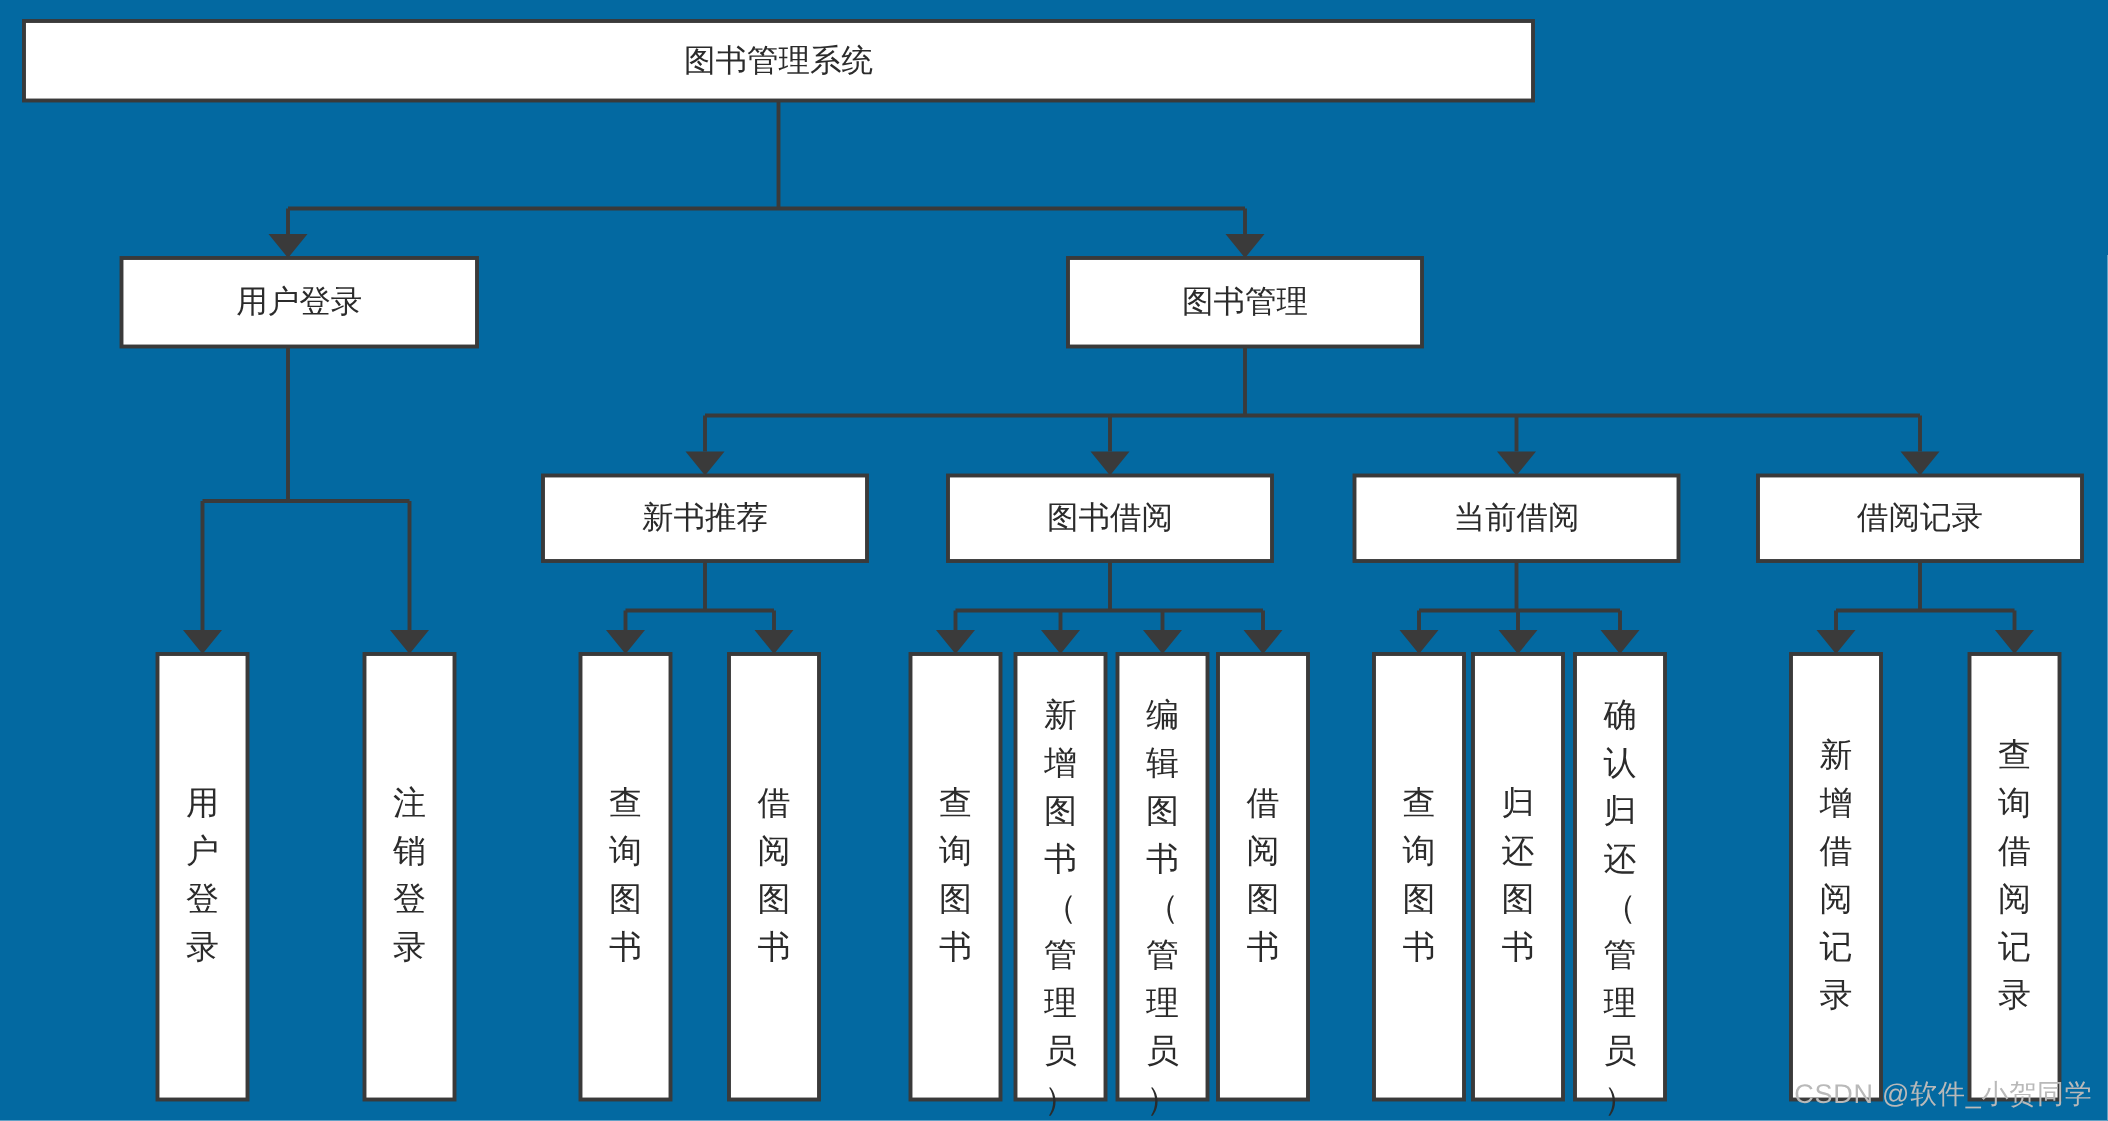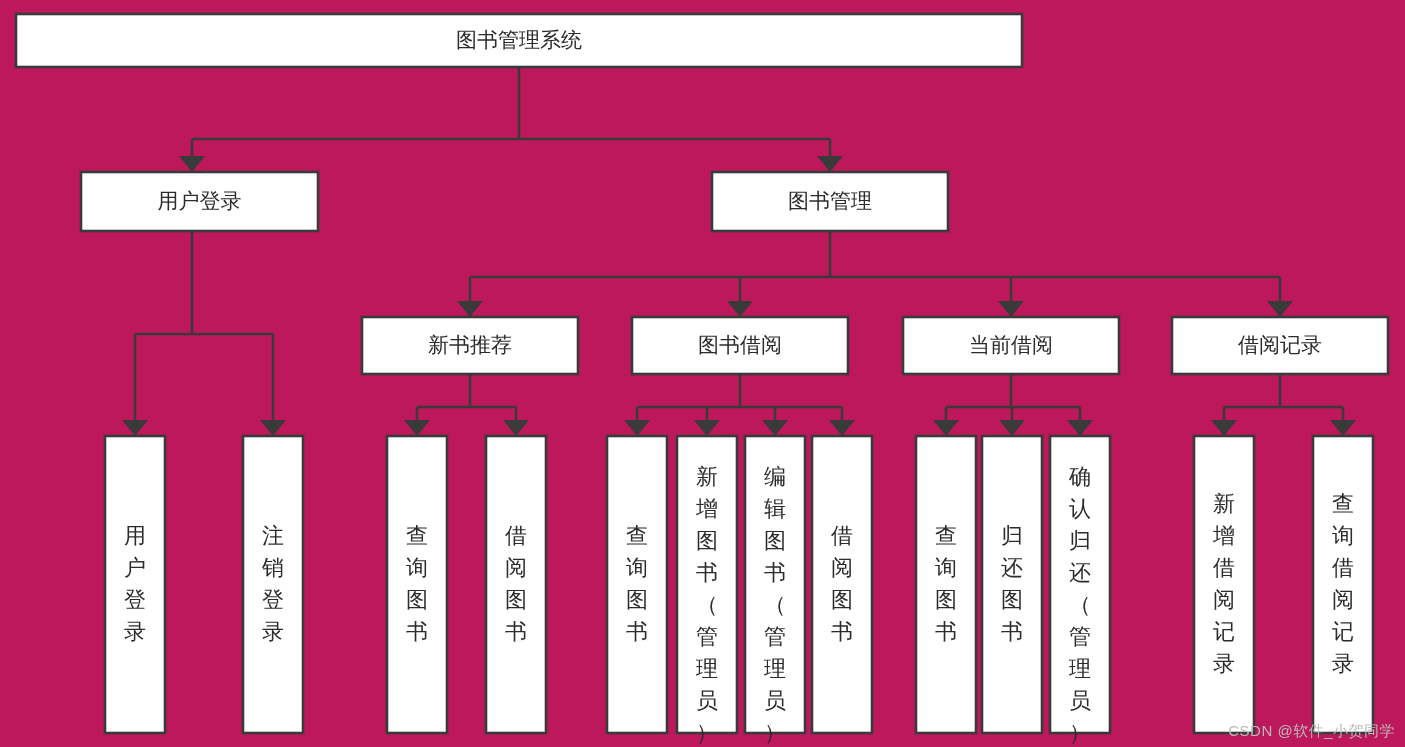--- a/index.html
+++ b/index.html
@@ -12,21 +12,21 @@
     width: 1405px;
     height: 747px;
     font-family: "Liberation Sans", "DejaVu Sans", sans-serif;
     overflow: hidden;
     position: relative;
   }
   #diagram-root {
     position: relative;
     width: 1405px;
     height: 747px;
-    background: #be185d;
+    background: #0369a1;
   }
   svg.diagram-canvas {
     position: absolute;
     left: 0;
     top: 0;
     width: 1405px;
     height: 747px;
     display: block;
   }
   .node-box {
@@ -59,21 +59,21 @@
   }
   .arrow-head {
     fill: #3a3a3a;
     stroke: none;
   }
   .watermark-text {
     position: absolute;
     right: 10px;
     bottom: 6px;
     font-family: "Liberation Sans", "DejaVu Sans", sans-serif;
-    font-size: 15px;
+    font-size: 18px;
     color: #b9b9b9;
     letter-spacing: 0.5px;
     user-select: none;
     pointer-events: none;
     white-space: nowrap;
   }
 </style>
 </head>
 <body>
 

